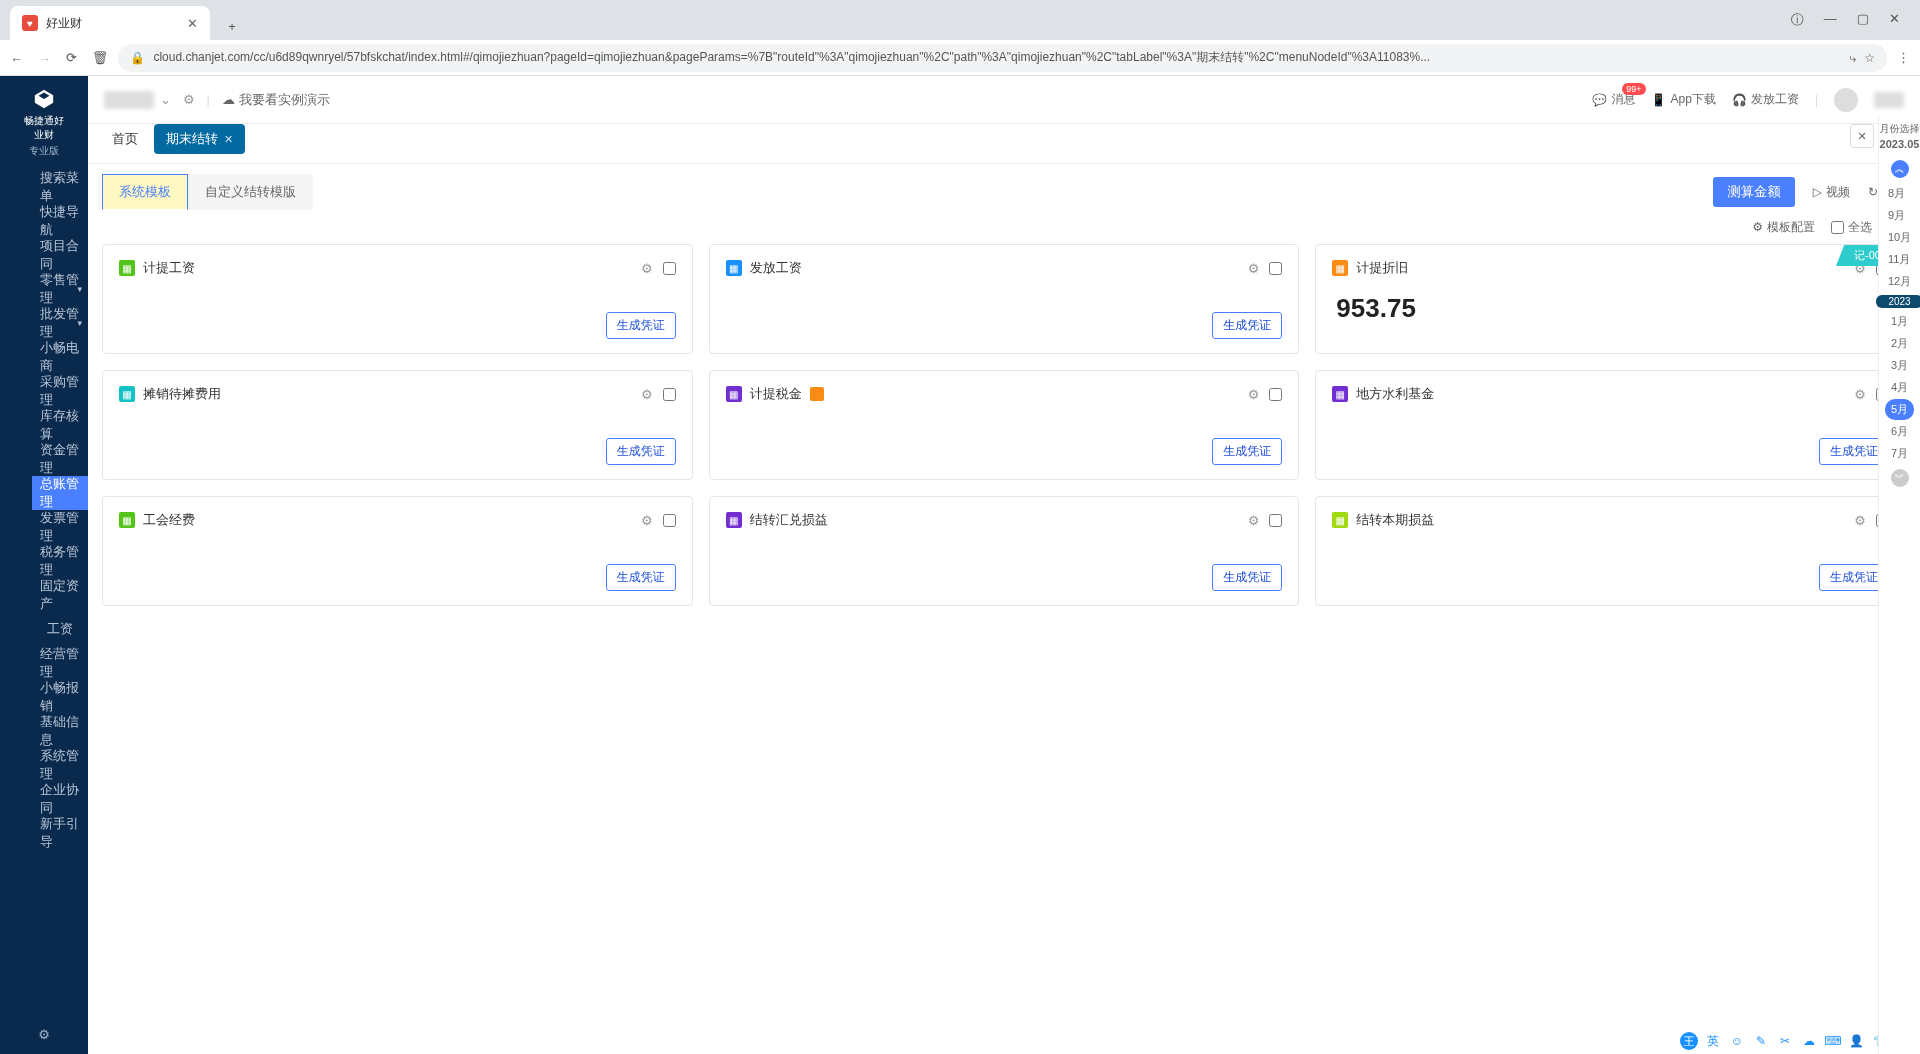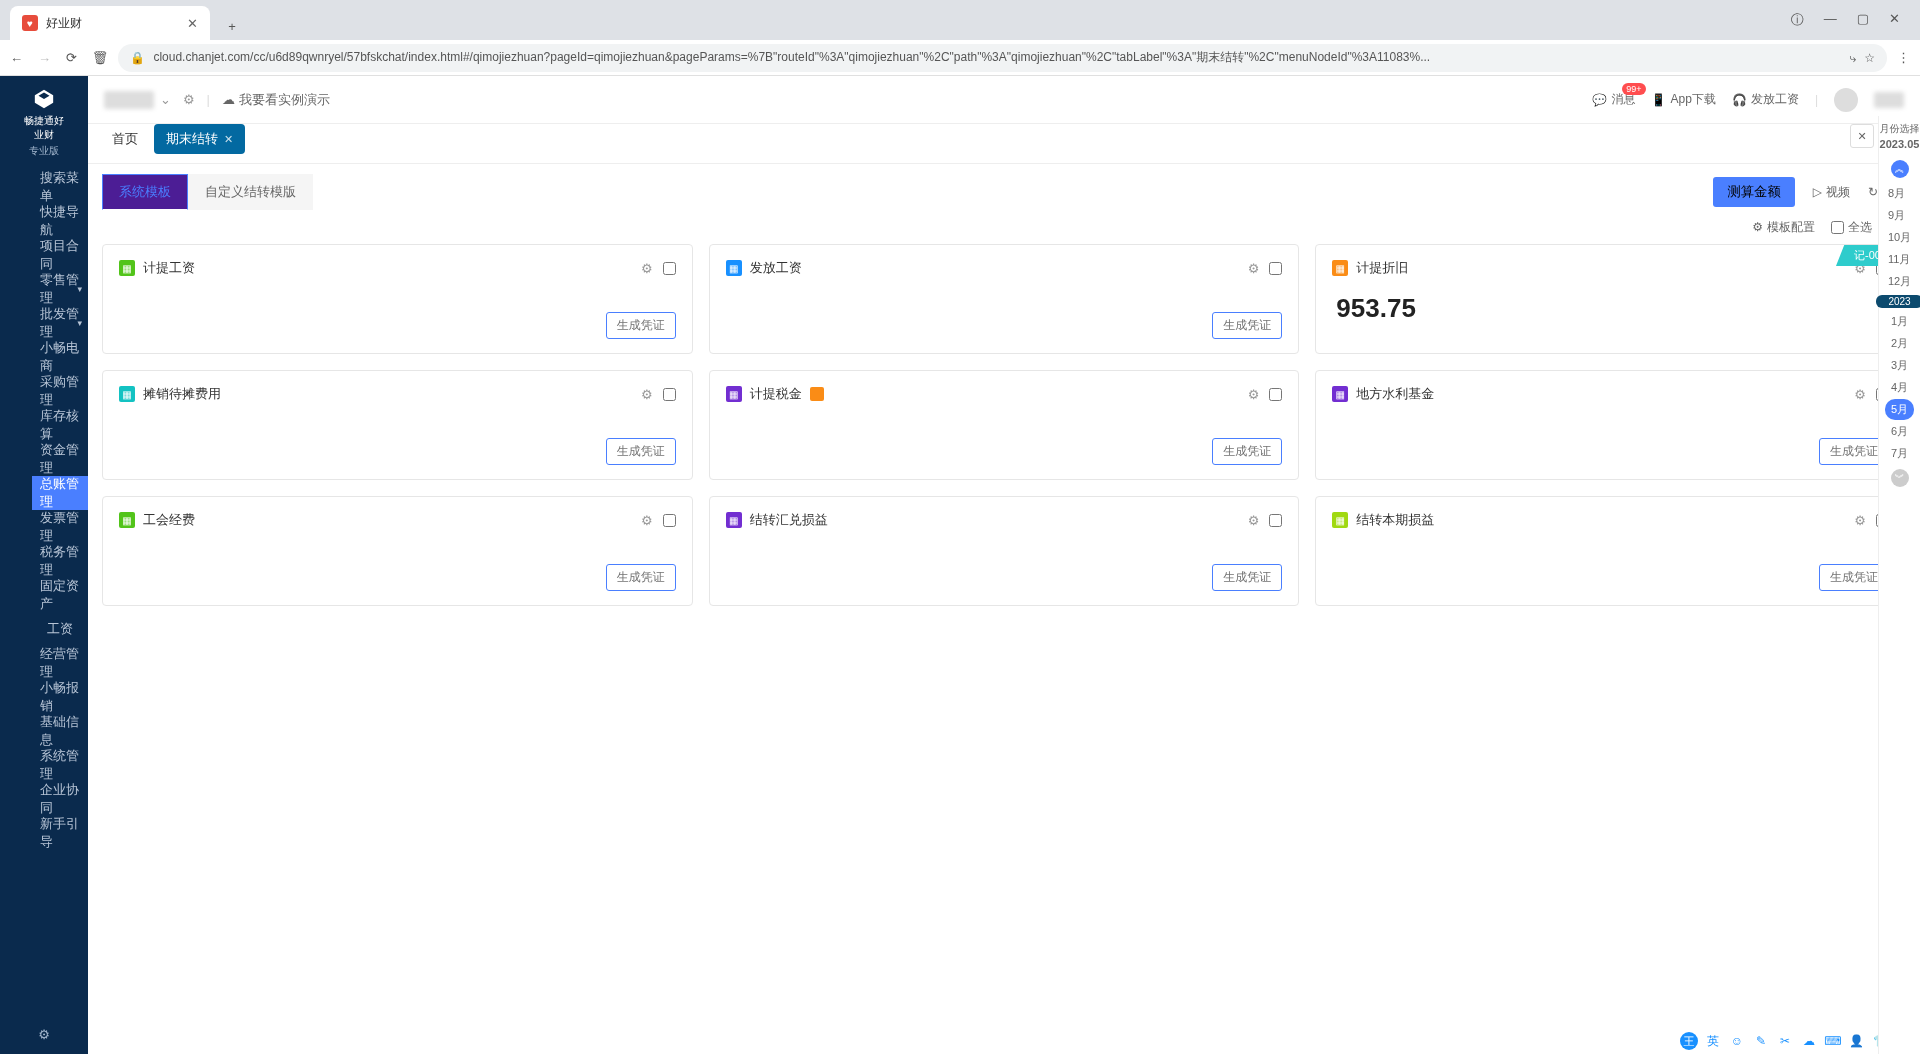--- a/index.html
+++ b/index.html
@@ -58,23 +58,23 @@
     .nav-tab { padding: 6px 12px; border-radius: 4px; cursor: pointer; font-size: 13px; display: flex; align-items: center; gap: 6px; }
     .nav-tab.active { background: #0369a1; color: #fff; }
     .nav-tab .close { font-size: 11px; opacity: 0.8; }
     .tabs-right { margin-left: auto; display: flex; gap: 10px; color: #666; }
     .tabs-right span { cursor: pointer; width: 24px; height: 24px; display: flex; align-items: center; justify-content: center; border: 1px solid #ddd; border-radius: 3px; font-size: 11px; }
     
     
     .sub-toolbar { padding: 10px 14px 0; display: flex; align-items: center; }
     .sub-tabs { display: flex; }
     .sub-tab { padding: 8px 16px; cursor: pointer; font-size: 13px; border: 1px solid transparent; background: #f5f5f5; color: #666; }
-    .sub-tab.active { border: 1px solid #4a7fff; border-bottom-color: #fff; background: #4c1d95; color: #4a7fff; }
+    .sub-tab.active { border: 1px solid #4a7fff; border-bottom-color: #fff; background: #fef9c3; color: #4a7fff; }
     .toolbar-right { margin-left: auto; display: flex; align-items: center; gap: 18px; font-size: 12px; color: #666; }
-    .btn-primary { background: #4a7fff; color: #000000; padding: 6px 14px; border-radius: 3px; cursor: pointer; border: none; }
+    .btn-primary { background: #4a7fff; color: #ffffff; padding: 6px 14px; border-radius: 3px; cursor: pointer; border: none; }
     .toolbar-link { display: flex; align-items: center; gap: 4px; cursor: pointer; }
     
     .config-row { padding: 8px 14px; display: flex; justify-content: flex-end; gap: 16px; font-size: 12px; color: #666; align-items: center; }
     .config-row label { display: flex; align-items: center; gap: 4px; cursor: pointer; }
     .collapse-btn { width: 18px; height: 18px; border: 1px solid #ddd; display:flex; align-items:center; justify-content:center; cursor:pointer; font-size:10px; }
     
     
     .cards-container { flex: 1; padding: 0 14px 20px; overflow-y: auto; }
     .cards-grid { display: grid; grid-template-columns: repeat(3, 1fr); gap: 16px; }
     .card { border: 1px solid #e6e6e6; border-radius: 4px; background: #fff; padding: 14px 16px; min-height: 110px; display: flex; flex-direction: column; position: relative; }
@@ -86,21 +86,21 @@
     .ci-teal { background: #13c2c2; }
     .ci-purple { background: #722ed1; }
     .ci-lime { background: #a0d911; }
     .card-title { font-size: 13px; color: #333; }
     .card-extra-icon { width: 14px; height: 14px; background: #fa8c16; border-radius:2px; }
     .card-actions { margin-left: auto; display: flex; gap: 10px; align-items: center; color: #999; }
     .card-actions .gear { cursor: pointer; }
     .card-body { flex: 1; display: flex; align-items: center; }
     .card-value { font-size: 26px; font-weight: 600; color: #222; margin-left: 4px; }
     .card-foot { display: flex; justify-content: flex-end; }
-    .btn-outline { border: 1px solid #4a7fff; color: #737373; background: #fff; padding: 4px 10px; border-radius: 3px; cursor: pointer; font-size: 12px; }
+    .btn-outline { border: 1px solid #4a7fff; color: #1d4ed8; background: #fff; padding: 4px 10px; border-radius: 3px; cursor: pointer; font-size: 12px; }
     .ribbon { position: absolute; top: 0; right: 0; background: #2ecccc; color: #fff; font-size: 11px; padding: 3px 18px; clip-path: polygon(12% 0, 100% 0, 100% 100%, 0 100%); }
     
     
     .month-picker { position: absolute; right: 0; top: 40px; bottom: 0; width: 42px; background: #fff; border-left: 1px solid #eee; display: flex; flex-direction: column; align-items: center; padding: 6px 0; font-size: 11px; color: #666; z-index: 5; }
     .month-picker .mp-title { font-size: 10px; margin-bottom: 2px; }
     .month-picker .mp-year { font-weight: 600; margin-bottom: 6px; }
     .mp-scroll { width: 18px; height: 18px; background: #4a7fff; color: #fff; border-radius: 50%; display: flex; align-items: center; justify-content: center; cursor: pointer; font-size: 10px; margin: 4px 0; }
     .mp-month { padding: 3px 6px; cursor: pointer; border-radius: 10px; margin: 1px 0; }
     .mp-month.active { background: #4a7fff; color: #fff; }
     .mp-year-tag { background: #0c4a6e; color: #fff; font-size: 10px; padding: 1px 12px; border-radius: 6px; margin: 2px 0; }

